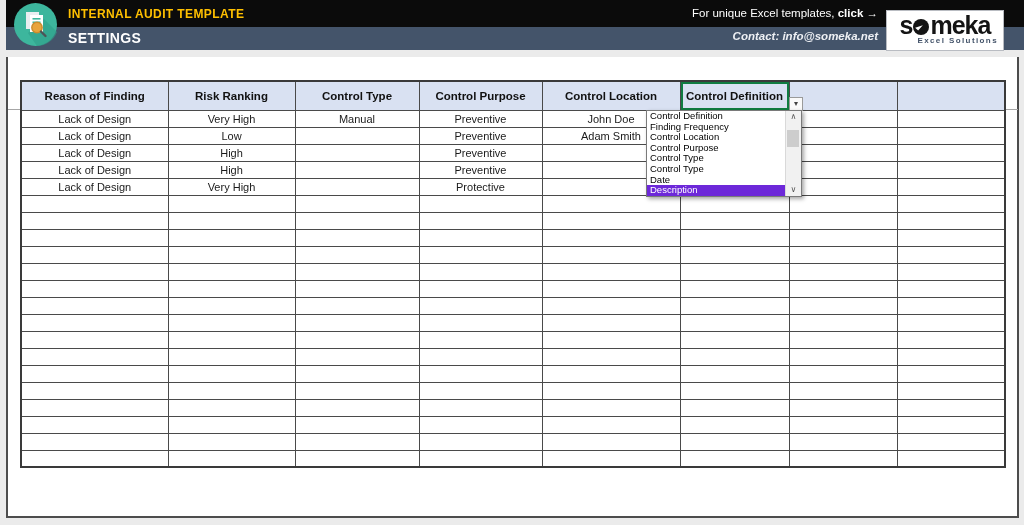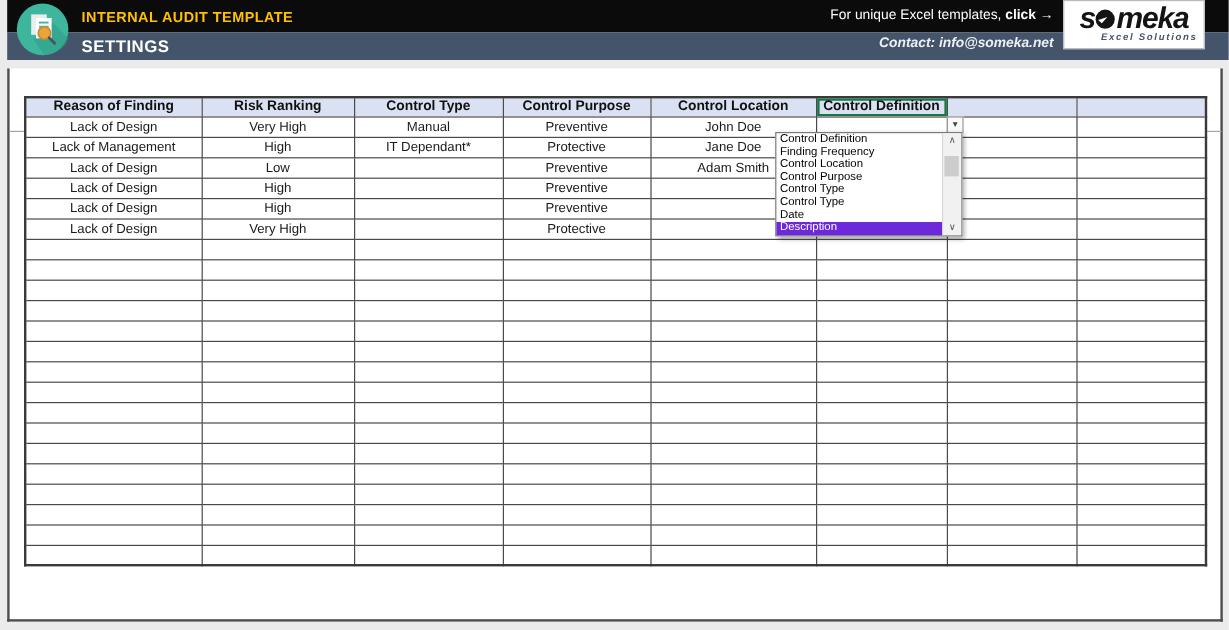--- a/index.html
+++ b/index.html
@@ -13,38 +13,38 @@
   .bar-black{position:absolute;left:6px;top:0;width:1018px;height:27px;background:#0b0b0b;}
   .bar-slate{position:absolute;left:6px;top:27px;width:1018px;height:23px;background:#44546a;}
   .app-title{position:absolute;left:68px;top:7px;font-size:12px;font-weight:bold;color:#ffc000;letter-spacing:.4px;}
   .app-subtitle{position:absolute;left:68px;top:30px;font-size:14px;font-weight:bold;color:#fff;letter-spacing:.4px;}
   .promo{position:absolute;right:146px;top:7px;font-size:11.5px;color:#fff;white-space:nowrap;padding-left:37px;}
   .promo b{font-weight:bold;}
   .contact{position:absolute;right:146px;top:30px;font-size:11.5px;color:#eef0f4;font-style:italic;font-weight:600;white-space:nowrap;}
   
   .brand-icon{position:absolute;left:13px;top:2px;width:45px;height:45px;}
   
-  .logo-box{position:absolute;left:886px;top:0;width:118px;height:41px;background:#fff;border:1px solid #b9bcc2;
-    box-sizing:border-box;text-align:center;font-style:italic;}
+  .logo-box{position:absolute;left:886px;top:10px;width:118px;height:41px;background:#fff;border:1px solid #b9bcc2;
+    box-sizing:border-box;text-align:center;}
   .logo-word{font-size:25px;font-weight:bold;color:#141414;letter-spacing:-1px;line-height:26px;margin-top:1px;}
   .logo-o{display:inline-block;width:16px;height:16px;background:#141414;border-radius:50%;position:relative;top:1px;margin:0 1px;}
   .logo-o i{position:absolute;left:4px;top:4px;width:0;height:0;border-left:4px solid transparent;border-bottom:7px solid #fff;transform:rotate(42deg);}
   .logo-tagline{font-size:8px;font-weight:bold;color:#44546a;text-align:right;padding-right:5px;letter-spacing:1.4px;margin-top:-2px;}
   
   .page{position:absolute;left:6px;top:57px;width:1013px;height:461px;background:#fff;box-sizing:border-box;
     border-left:2px solid #4d4d4d;border-right:2px solid #4d4d4d;border-bottom:2px solid #4d4d4d;}
   .freeze-line{position:absolute;top:109px;height:1px;background:#a6a6a6;}
   .freeze-left{left:8px;width:12px;}
   .freeze-right{left:1004px;width:14px;}
   
   table.grid{position:absolute;left:20px;top:80px;border-collapse:collapse;table-layout:fixed;background:#fff;}
   table.grid th,table.grid td{border:1px solid #4a4a4a;box-sizing:border-box;overflow:hidden;white-space:nowrap;
     text-align:center;vertical-align:middle;padding:0 2px;}
   table.grid{border:2px solid #3a3a3a;}
-  table.grid th{height:16px;background:#d9e1f2;font-size:11.5px;font-weight:bold;color:#111;}
+  table.grid th{height:29px;background:#d9e1f2;font-size:11.5px;font-weight:bold;color:#111;}
   table.grid td{height:17px;font-size:11px;color:#1a1a1a;}
   th.sel{box-shadow:inset 0 0 0 2px #107c41;}
   
   .combo-btn{position:absolute;left:789px;top:97px;width:14px;height:14px;background:#fafafa;border:1px solid #9a9a9a;
     box-sizing:border-box;text-align:center;line-height:11px;font-size:8px;color:#444;}
   
   .dropdown{position:absolute;left:646px;top:110px;width:156px;height:87px;background:#fff;border:1px solid #7a7a7a;
     box-sizing:border-box;box-shadow:2px 2px 4px rgba(0,0,0,.35);display:flex;}
   .dd-items{flex:1;display:flex;flex-direction:column;}
   .dd-item{height:10.6px;line-height:10.6px;font-size:9.5px;padding-left:3px;color:#000;white-space:nowrap;overflow:hidden;}
@@ -115,30 +115,20 @@
           <th></th>
         </tr>
       </thead>
     <tbody>
         <tr>
           <td>Lack of Design</td>
           <td>Very High</td>
           <td>Manual</td>
           <td>Preventive</td>
           <td>John Doe</td>
-          <td></td>
-          <td></td>
-          <td></td>
-        </tr>
-        <tr>
-          <td>Lack of Management</td>
-          <td>High</td>
-          <td>IT Dependant*</td>
-          <td>Protective</td>
-          <td>Jane Doe</td>
           <td></td>
           <td></td>
           <td></td>
         </tr>
         <tr>
           <td>Lack of Design</td>
           <td>Low</td>
           <td></td>
           <td>Preventive</td>
           <td>Adam Smith</td>

